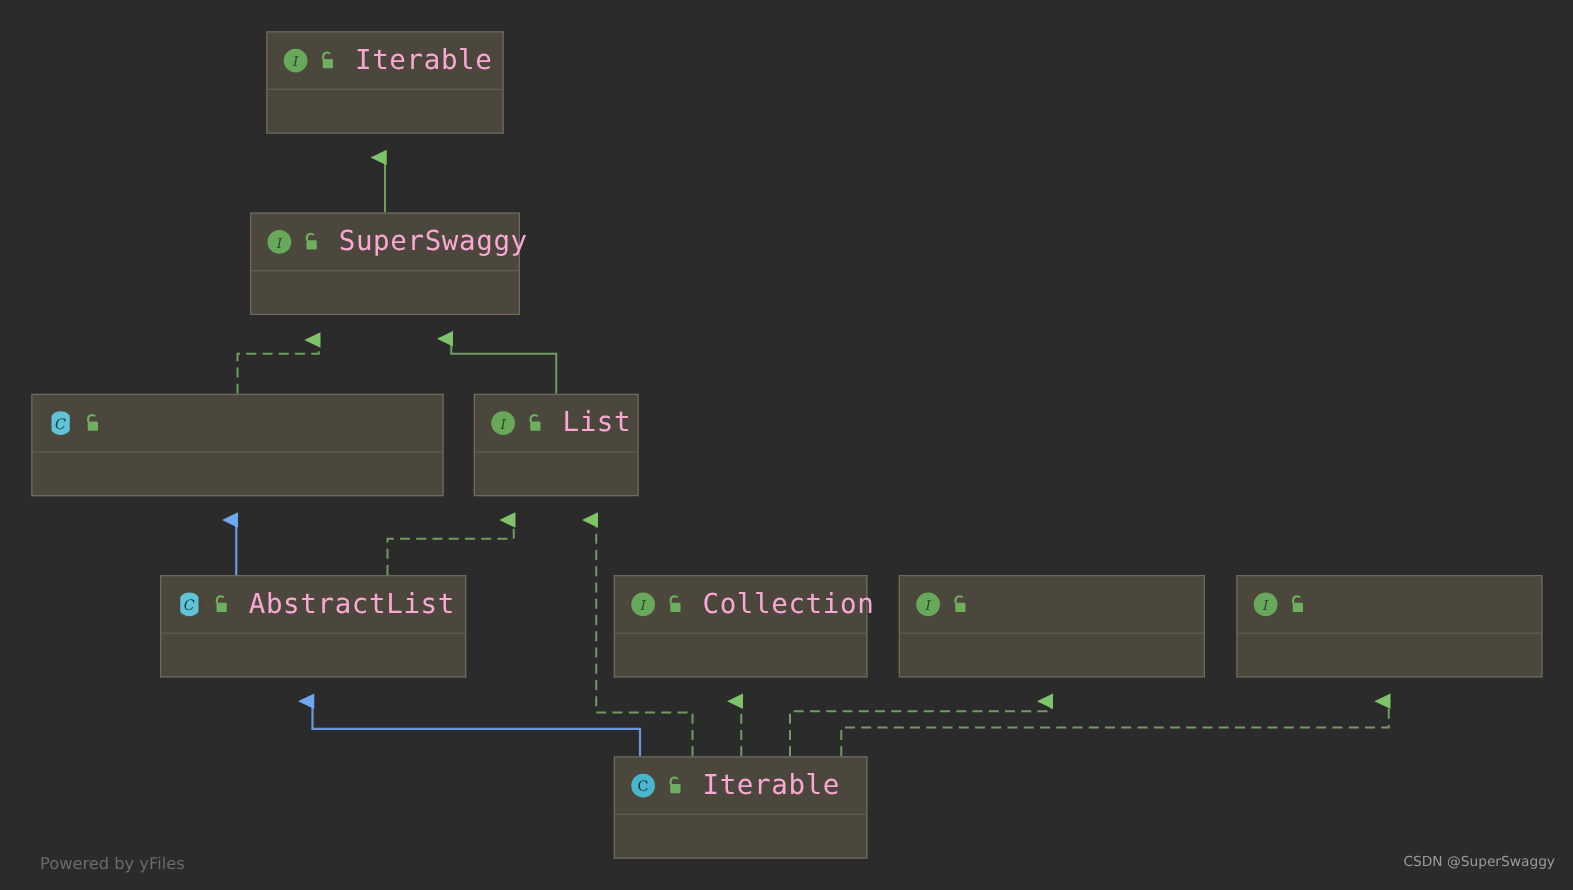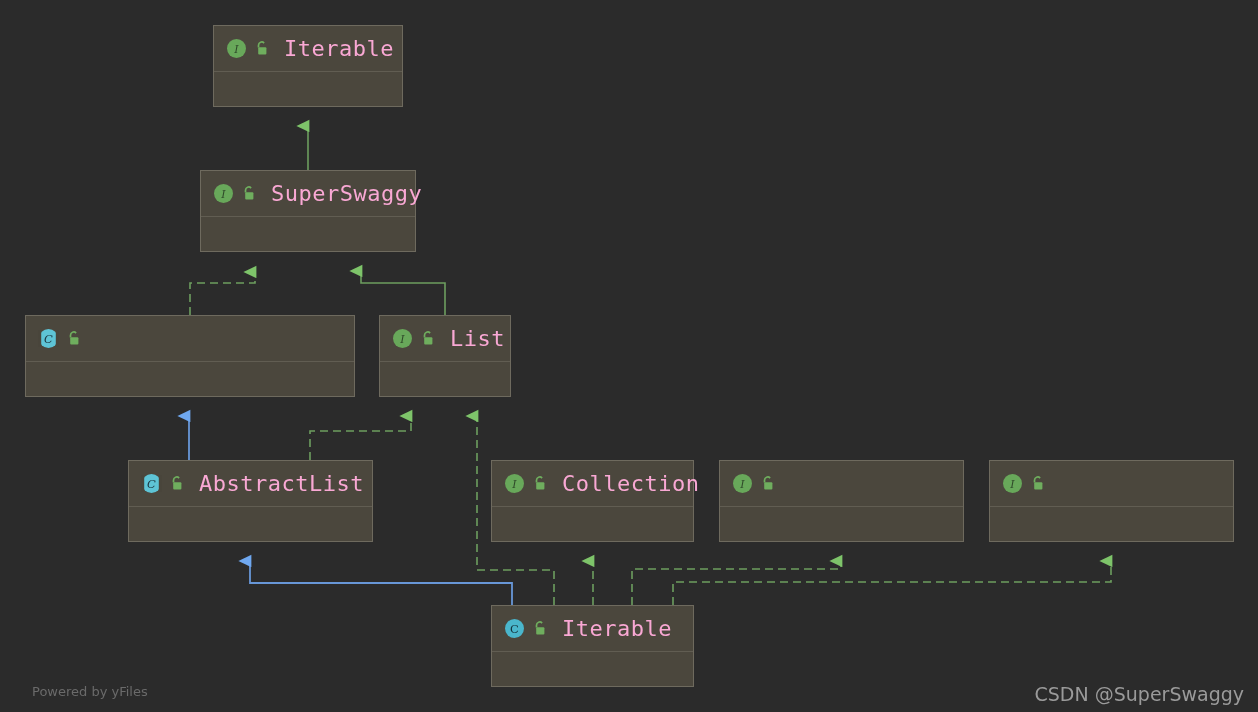--- a/index.html
+++ b/index.html
@@ -41,21 +41,21 @@
 
   
   .watermark{
     position:absolute;
     color:#6a6a6a;
     font-family:"DejaVu Sans","Liberation Sans",sans-serif;
     font-size:13px;
     white-space:nowrap;
   }
   #yfiles-watermark{left:12px;top:684px;margin-left:20px;}
-  #csdn-watermark{right:14px;top:683px;color:#9a9a9a;font-size:19px;}
+  #csdn-watermark{right:14px;top:683px;color:#9a9a9a;font-size:11px;}
 </style>
 </head>
 <body>
 
 <div id="canvas">
 
   <svg id="edges" viewBox="0 0 1258 712" xmlns="http://www.w3.org/2000/svg">
     <defs>
       <marker id="arrow-green" markerWidth="14" markerHeight="14" refX="6.2" refY="11.6" orient="auto" markerUnits="userSpaceOnUse">
         <path d="M6.2,0 L12.4,13 L0,13 Z" fill="#7ec46a"></path>

